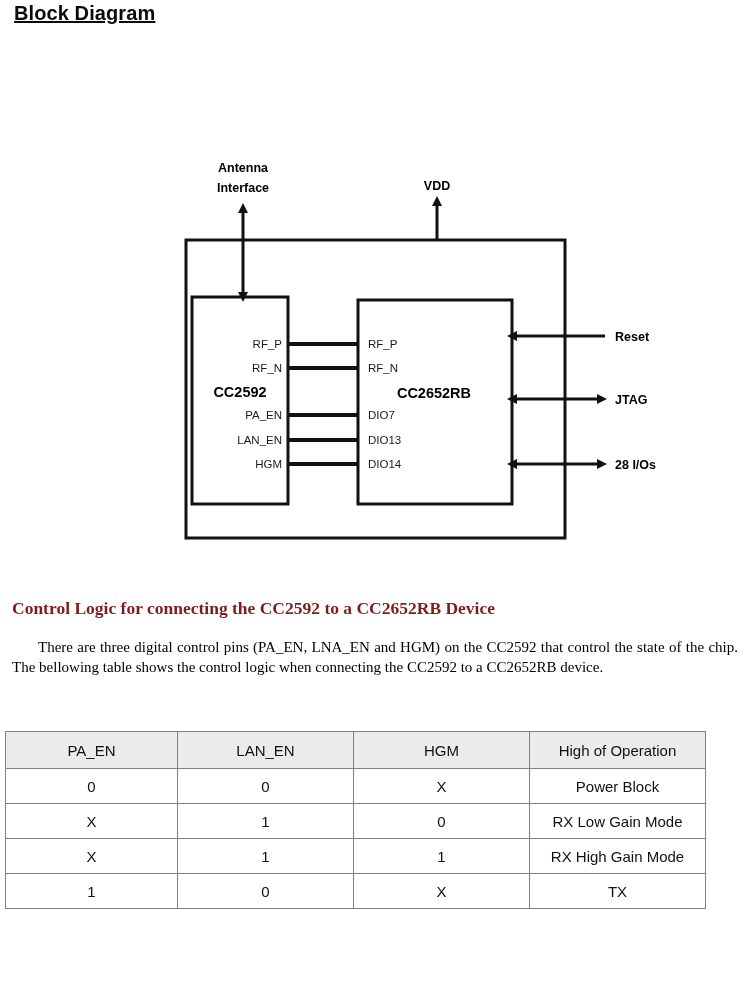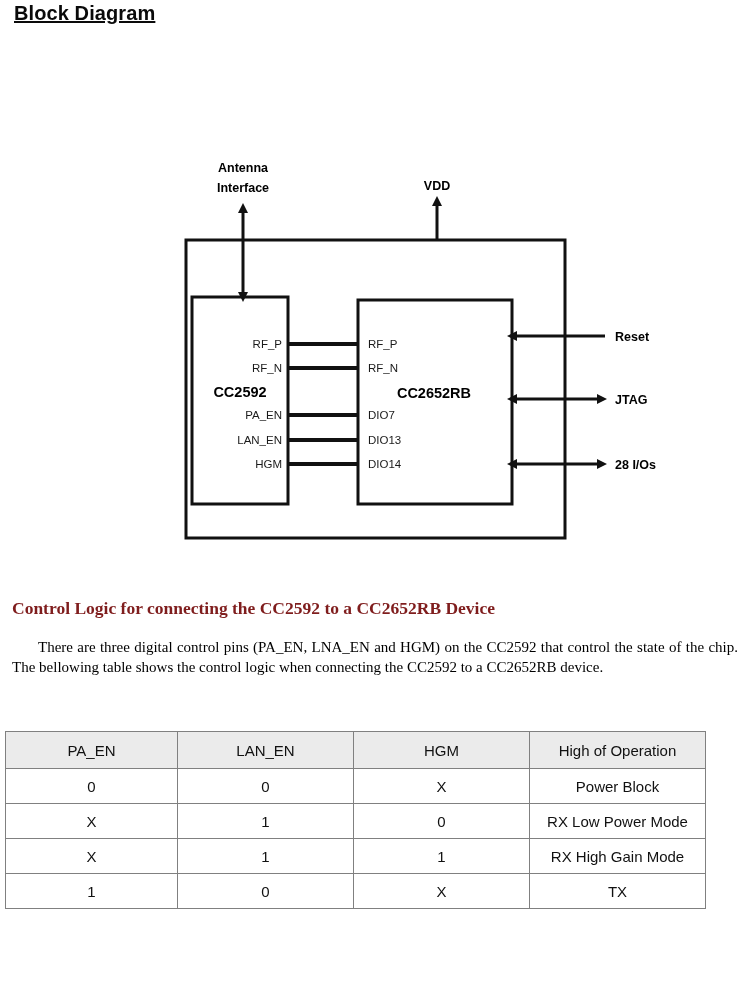--- a/index.html
+++ b/index.html
@@ -200,21 +200,21 @@
       <tr>
         <td>0</td>
         <td>0</td>
         <td>X</td>
         <td>Power Block</td>
       </tr>
       <tr>
         <td>X</td>
         <td>1</td>
         <td>0</td>
-        <td>RX Low Power Mode</td>
+        <td>RX Low Gain Mode</td>
       </tr>
       <tr>
         <td>X</td>
         <td>1</td>
         <td>1</td>
         <td>RX High Gain Mode</td>
       </tr>
       <tr>
         <td>1</td>
         <td>0</td>

